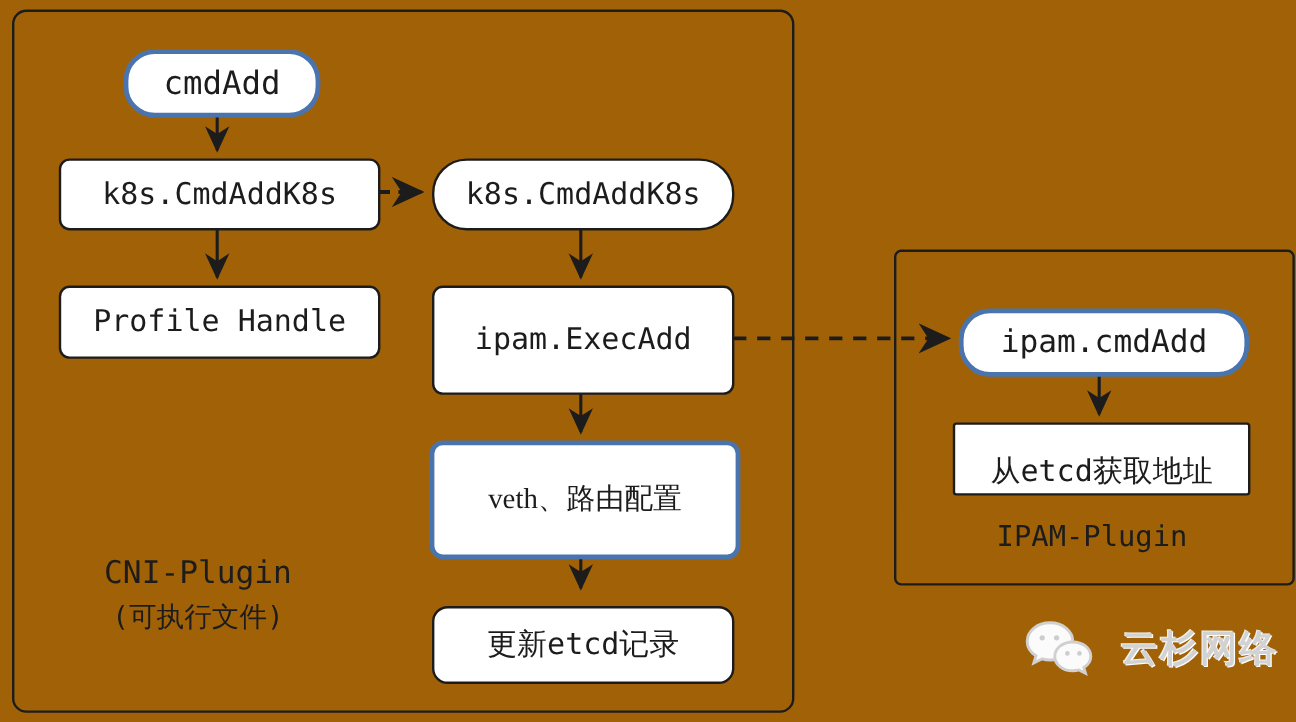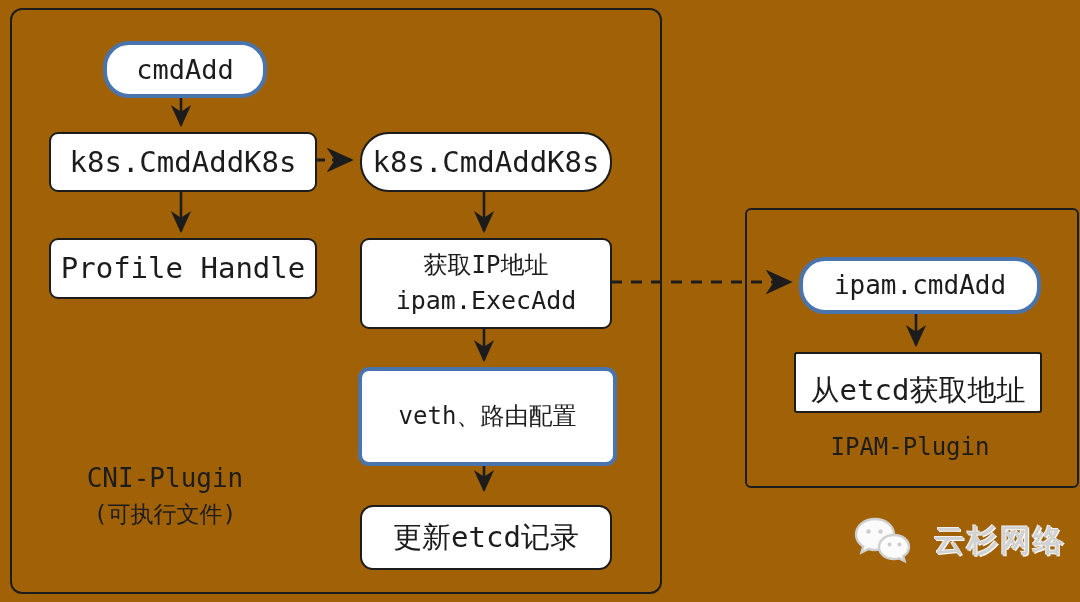--- a/index.html
+++ b/index.html
@@ -21,27 +21,27 @@
   .panel-ipam{left:745px;top:208px;width:330px;height:276px;border-radius:6px;}
   .arrow-layer{position:absolute;left:0;top:0;z-index:2;}
   .node{
     position:absolute;
     background:#ffffff;
     border:2.5px solid #1c1c1c;
     display:flex;flex-direction:column;
     align-items:center;justify-content:center;
     text-align:center;
     z-index:3;
-    font-size:29px;
+    font-size:25px;
     line-height:1.45;
     white-space:nowrap;
   }
   .node .l2{font-size:25px;text-align:right;}
   .pill{border:4px solid #4a74ad;border-radius:26px;}
-  .blue-box{border:4.5px solid #4a74ad;border-radius:11px;}
+  .blue-box{border:4.5px solid #4a74ad;border-radius:11px;font-family:Liberation Serif, serif;}
   .soft{border-radius:9px;}
   .stadium{border-radius:29px;}
   .sharp{border-radius:3px;justify-content:flex-end;}
 
   .n-cmdadd{left:103px;top:41px;width:156px;height:49px;font-size:27px;}
   .n-k8s1{left:49px;top:132px;width:264px;height:56px;}
   .n-profile{left:49px;top:238px;width:264px;height:57px;}
   .n-k8s2{left:360px;top:132px;width:248px;height:56px;}
   .n-getip{left:360px;top:238px;width:248px;height:87px;font-size:24px;}
   .n-donet{left:358px;top:367px;width:251px;height:91px;font-size:24px;}
@@ -101,21 +101,20 @@
 
   <div class="node soft n-profile">
     <span>Profile Handle</span>
   </div>
 
   <div class="node stadium n-k8s2">
     <span>k8s.CmdAddK8s</span>
   </div>
 
   <div class="node soft n-getip">
-    <span class="l1">获取IP地址</span>
     <span class="l2">ipam.ExecAdd</span>
   </div>
 
   <div class="node blue-box n-donet">
     <span class="l1">veth、路由配置</span>
   </div>
 
   <div class="node soft n-updetcd">
     <span>更新etcd记录</span>
   </div>

